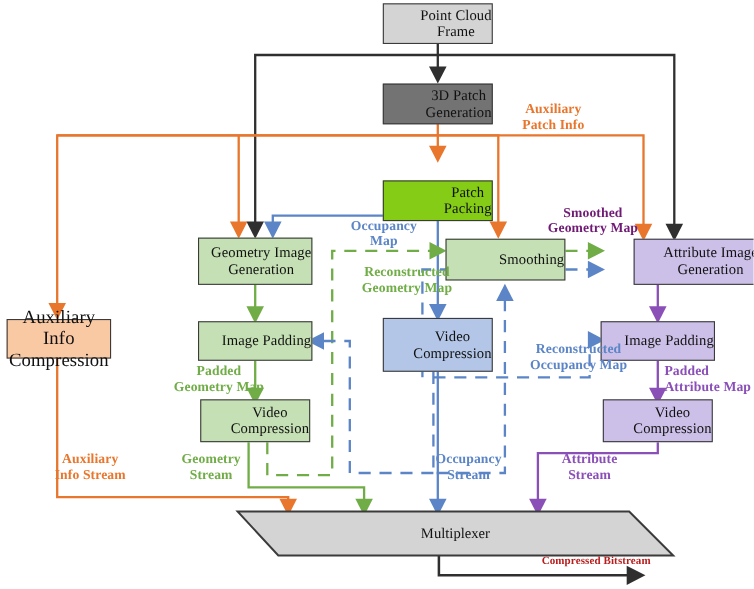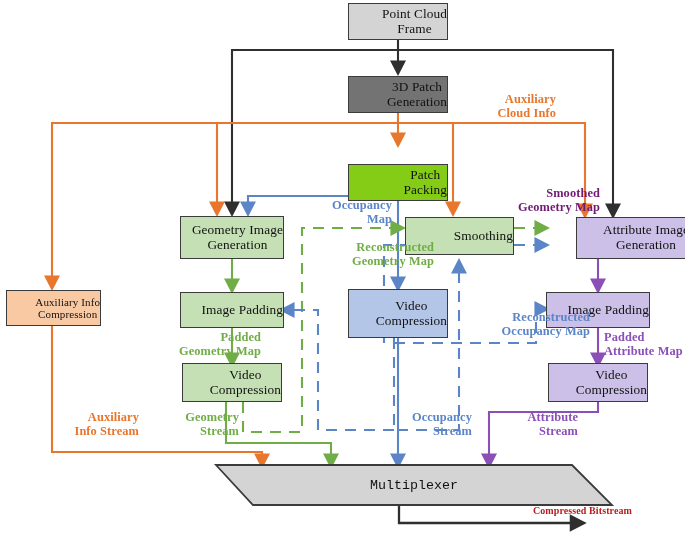--- a/index.html
+++ b/index.html
@@ -4,21 +4,21 @@
 <style>
   html,body{margin:0;padding:0;background:#ffffff;}
   body{width:685px;height:535px;overflow:hidden;
        font-family:"Liberation Serif","DejaVu Serif",serif;}
   #stage{position:relative;width:685px;height:535px;}
   svg#wires{position:absolute;left:0;top:0;width:685px;height:535px;}
   .box{position:absolute;box-sizing:border-box;border:1.6px solid #3b3b3b;
        display:flex;align-items:center;justify-content:flex-end;text-align:center;
        font-size:13.3px;line-height:1.12;color:#111;letter-spacing:.1px;}
   .lbl{position:absolute;font-weight:bold;font-size:12.4px;line-height:1.16;
-       text-align:right;letter-spacing:.1px;}
+       text-align:center;letter-spacing:.1px;}
 </style>
 </head>
 <body>
 
 <div id="stage">
 
   <svg id="wires" viewBox="0 0 685 535">
     <defs>
       <marker id="ah-black" markerWidth="9" markerHeight="9" refX="4.2" refY="4.4" orient="auto">
         <path d="M0.6,0.6 L8,4.4 L0.6,8.2 z" fill="#2f2f2f"></path>
@@ -117,21 +117,21 @@
     <span>Smoothing</span>
   </div>
 
   <div class="box" style="left:576px;top:217px;width:114px;height:42px;background:#ccc0e8;">
     <span>
       <span>Attribute Image</span><br>
       <span>Generation</span>
     </span>
   </div>
 
-  <div class="box" style="left:6px;top:290px;width:95px;height:36px;background:#f9c9a4;font-size:11px;">
+  <div class="box" style="left:6px;top:290px;width:95px;height:36px;background:#f9c9a4;font-size:17px;">
     <span>
       <span>Auxiliary Info</span><br>
       <span>Compression</span>
     </span>
   </div>
 
   <div class="box" style="left:180px;top:292px;width:104px;height:36px;background:#c5e0b4;">
     <span>Image Padding</span>
   </div>
 
@@ -155,27 +155,27 @@
 
   <div class="box" style="left:548px;top:363px;width:100px;height:39px;background:#ccc0e8;">
     <span>
       <span>Video</span><br>
       <span>Compression</span>
     </span>
   </div>
 
   <div style="position:absolute;left:216px;top:465px;width:396px;height:40px;
               display:flex;align-items:center;justify-content:center;
-              font-size:13.3px;color:#111;pointer-events:none;font-family:Liberation Mono, monospace;">
+              font-size:13.3px;color:#111;pointer-events:none;">
     <span>Multiplexer</span>
   </div>
 
   <div class="lbl" style="left:450px;top:92px;width:106px;color:#e8762c;">
     <span>Auxiliary</span><br>
-    <span>Cloud Info</span>
+    <span>Patch Info</span>
   </div>
 
   <div class="lbl" style="left:306px;top:198px;width:86px;color:#5b85c6;">
     <span>Occupancy</span><br>
     <span>Map</span>
   </div>
 
   <div class="lbl" style="left:478px;top:186px;width:122px;color:#701a75;">
     <span>Smoothed</span><br>
     <span>Geometry Map</span>

